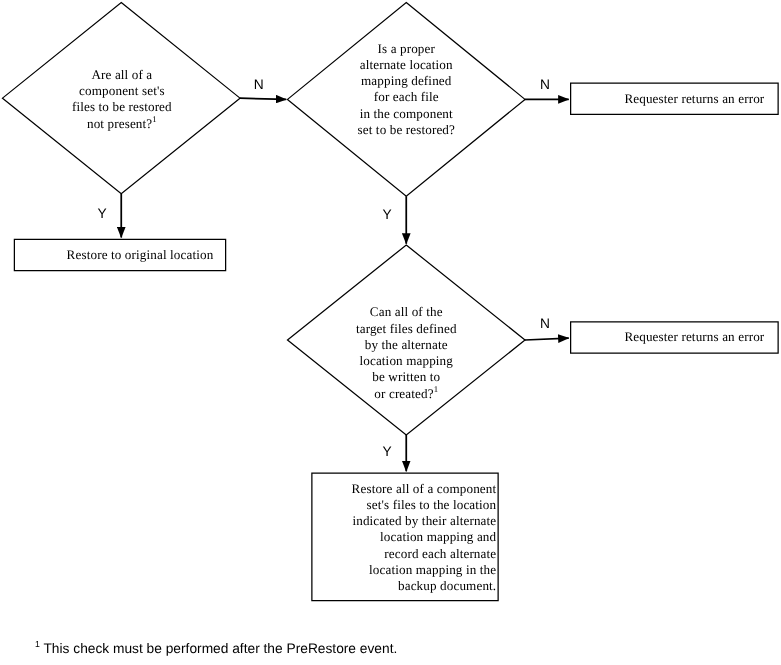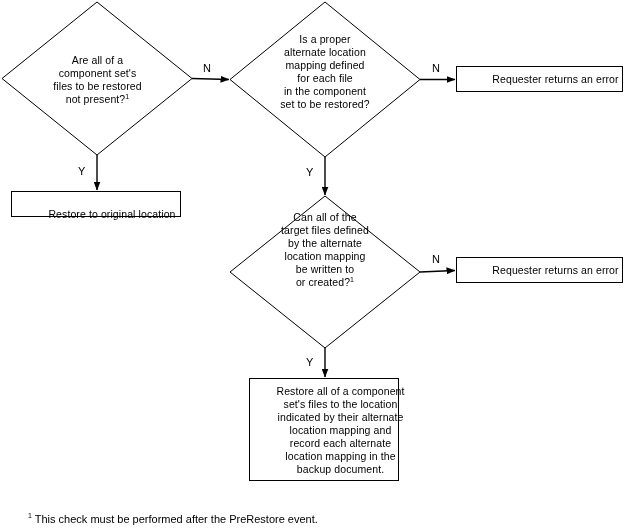--- a/index.html
+++ b/index.html
@@ -34,20 +34,21 @@
     fill: none;
   }
   .node-text {
     position: absolute;
     text-align: center;
     color: #000000;
     font-size: 10.5px;
     line-height: 13px;
     white-space: pre-line;
     letter-spacing: 0.1px;
+    font-family: Liberation Serif, serif;
   }
   .box-text {
     display: flex;
     align-items: center;
     justify-content: center;
     height: 100%;
     width: 100%;
     padding-left: 16px;
   }
   .edge-label {
@@ -104,34 +105,34 @@
 files to be restored
 not present?</span><span class="sup">1</span></div>
 
   <div class="node-text" style="left:245px; top:33px; width:160px;"><span>Is a proper
 alternate location
 mapping defined
 for each file
 in the component
 set to be restored?</span></div>
 
-  <div class="node-text" style="left:245px; top:211px; width:160px;"><span>Can all of the
+  <div class="node-text" style="left:245px; top:244px; width:160px;"><span>Can all of the
 target files defined
 by the alternate
 location mapping
 be written to
 or created?</span><span class="sup">1</span></div>
 
-  <div class="node-text" style="left:11px; top:201px; width:170px; height:26px;"><span class="box-text">Restore to original location</span></div>
+  <div class="node-text" style="left:11px; top:191px; width:170px; height:26px;"><span class="box-text">Restore to original location</span></div>
 
   <div class="node-text" style="left:456px; top:66px; width:167px; height:26px;"><span class="box-text">Requester returns an error</span></div>
 
   <div class="node-text" style="left:456px; top:257px; width:167px; height:26px;"><span class="box-text">Requester returns an error</span></div>
 
-  <div class="node-text" style="left:268px; top:385px; width:145px;"><span>Restore all of a component
+  <div class="node-text" style="left:252px; top:385px; width:145px;text-align:right;"><span>Restore all of a component
 set's files to the location
 indicated by their alternate
 location mapping and
 record each alternate
 location mapping in the
 backup document.</span></div>
 
   <div class="edge-label" style="left:203px; top:62px;">N</div>
   <div class="edge-label" style="left:78px; top:165px;">Y</div>
   <div class="edge-label" style="left:432px; top:62px;">N</div>

